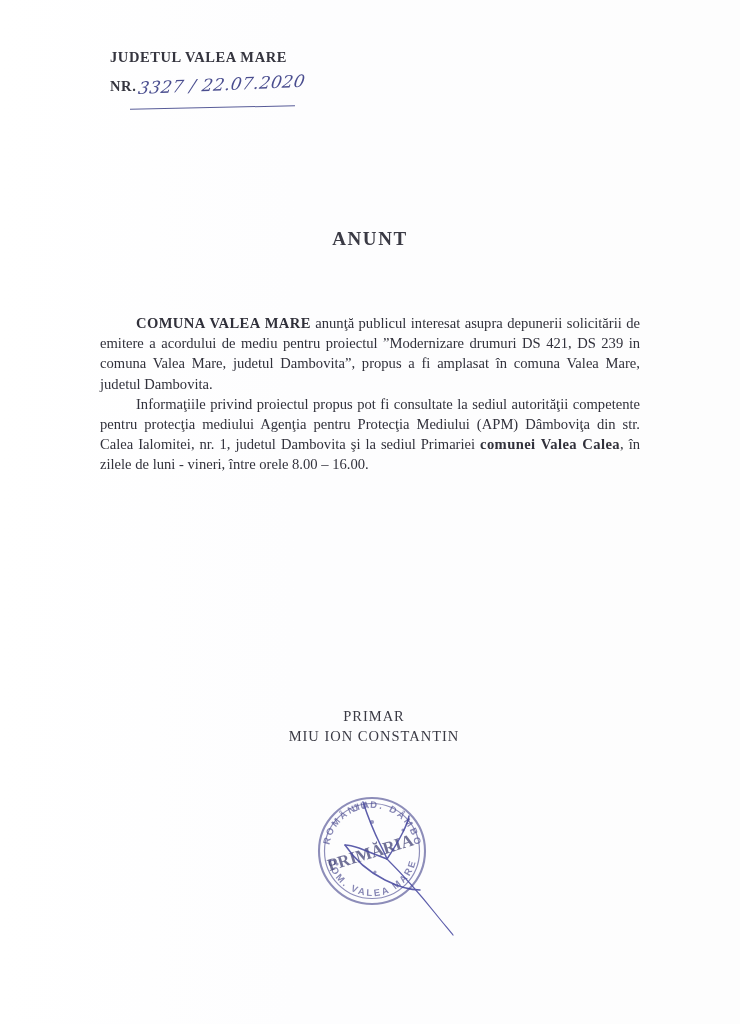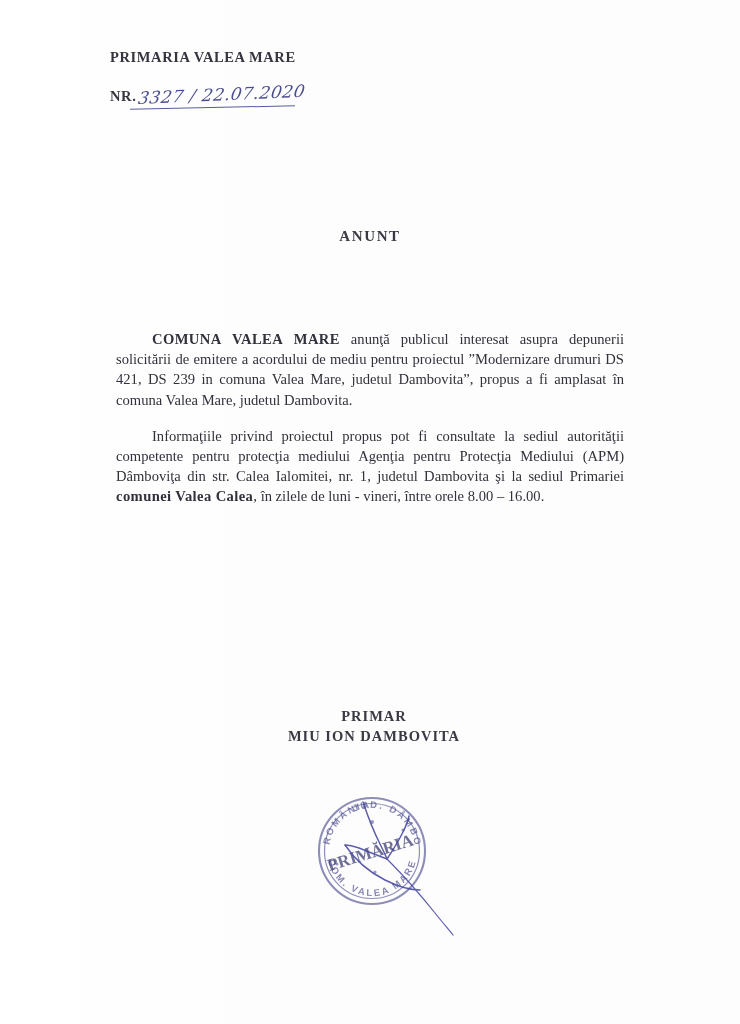--- a/index.html
+++ b/index.html
@@ -37,21 +37,21 @@
     font-weight: bold;
     font-size: 14.5px;
     letter-spacing: 0.6px;
     line-height: 19px;
     color: #35353f;
     white-space: nowrap;
   }
   .nr-row {
     display: flex;
     align-items: flex-end;
-    margin-top: 16px;
+    margin-top: 6px;
     height: 22px;
   }
   .nr-label {
     font-weight: bold;
     font-size: 14.5px;
     letter-spacing: 0.6px;
     color: #35353f;
   }
   .handwriting {
     font-family: "DejaVu Serif", serif;
@@ -79,53 +79,53 @@
     opacity: .85;
   }
 
   .doc-title {
     position: absolute;
     left: 0;
     right: 0;
     top: 228px;
     text-align: center;
     font-weight: bold;
-    font-size: 15px;
+    font-size: 19px;
     letter-spacing: 1.6px;
     color: #3a3a44;
   }
 
   .body-block {
     position: absolute;
     left: 100px;
     top: 313px;
     width: 540px;
     text-align: justify;
     text-justify: inter-word;
     font-size: 14.6px;
     line-height: 20.2px;
     color: #31313b;
   }
   .body-block p {
-    margin: 16px;
+    margin: 0;
     text-indent: 36px;
   }
   .body-block b { font-weight: bold; letter-spacing: .4px; }
   .sp-wide { letter-spacing: 1.2px; }
 
   .signature {
     position: absolute;
     left: 0;
     right: 0;
     top: 706px;
     text-align: center;
     color: #3a3a44;
   }
   .sig-line {
-    font-weight: bold;
+    font-weight: normal;
     font-size: 14.5px;
     letter-spacing: 1px;
     line-height: 20px;
     padding-left: 8px;
   }
 
   .seal-wrap {
     position: absolute;
     left: 307px;
     top: 786px;
@@ -134,38 +134,38 @@
   }
   .seal { display:block; }
   .ink-stroke { position: absolute; left: 0; top: 0; }
 </style>
 </head>
 <body>
 
 <div class="page">
 
   <div class="letterhead">
-    <div class="lh-line">PRIMARIA VALEA MARE</div>
+    <div class="lh-line">JUDETUL VALEA MARE</div>
     <div class="nr-row">
       <span class="nr-label">NR.</span>
       <span class="handwriting">3327 /  22.07.2020</span>
     </div>
   </div>
   <div class="hw-underline"></div>
 
   <div class="doc-title">ANUNT</div>
 
   <div class="body-block">
     <p><b class="sp-wide">COMUNA VALEA MARE</b><span> anunţă publicul interesat asupra depunerii solicitării de emitere a acordului de mediu pentru proiectul ”Modernizare drumuri DS 421, DS 239 in comuna Valea Mare, judetul Dambovita”, propus a fi amplasat în comuna Valea Mare, judetul Dambovita.</span></p>
     <p><span>Informaţiile privind proiectul propus pot fi consultate la sediul autorităţii competente pentru protecţia mediului Agenţia pentru Protecţia Mediului (APM) Dâmboviţa din str. Calea Ialomitei, nr. 1, judetul Dambovita şi la sediul Primariei </span><b>comunei Valea Calea</b><span>, în zilele de luni - vineri, între orele 8.00 – 16.00.</span></p>
   </div>
 
   <div class="signature">
     <div class="sig-line">PRIMAR</div>
-    <div class="sig-line">MIU ION DAMBOVITA</div>
+    <div class="sig-line">MIU ION CONSTANTIN</div>
   </div>
 
   <div class="seal-wrap">
     <svg class="seal" width="130" height="130" viewBox="0 0 130 130">
       <defs>
         <path id="arcTop" d="M 22,65 A 43,43 0 0 1 108,65" fill="none"></path>
         <path id="arcBottom" d="M 20,65 A 45,45 0 0 0 110,65" fill="none"></path>
       </defs>
       <g stroke="#4a4a8f" fill="none" opacity="0.62">
         <circle cx="65" cy="65" r="53" stroke-width="2.1"></circle>

